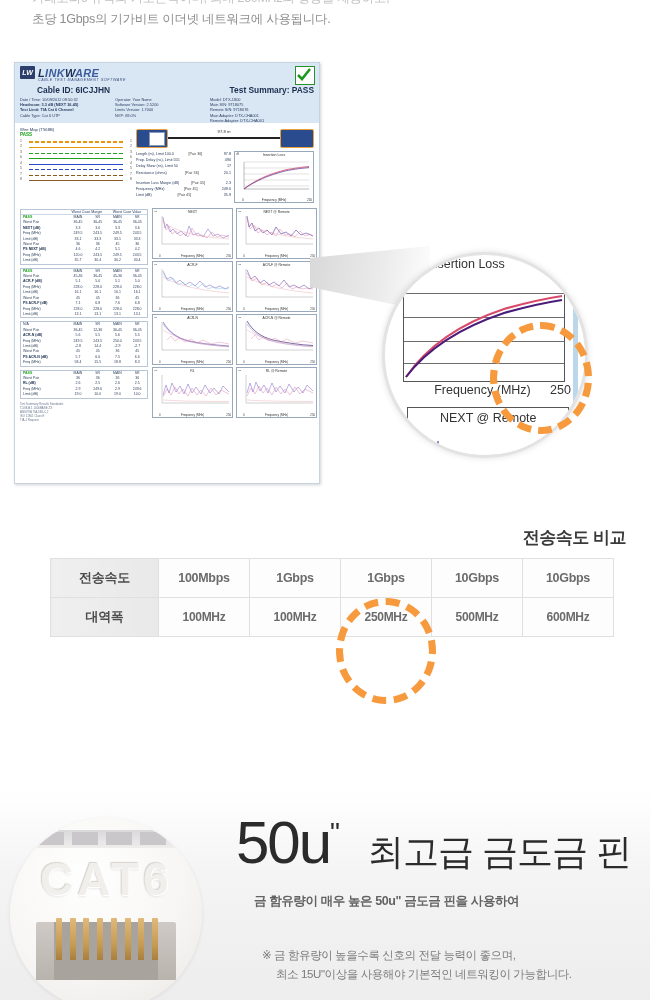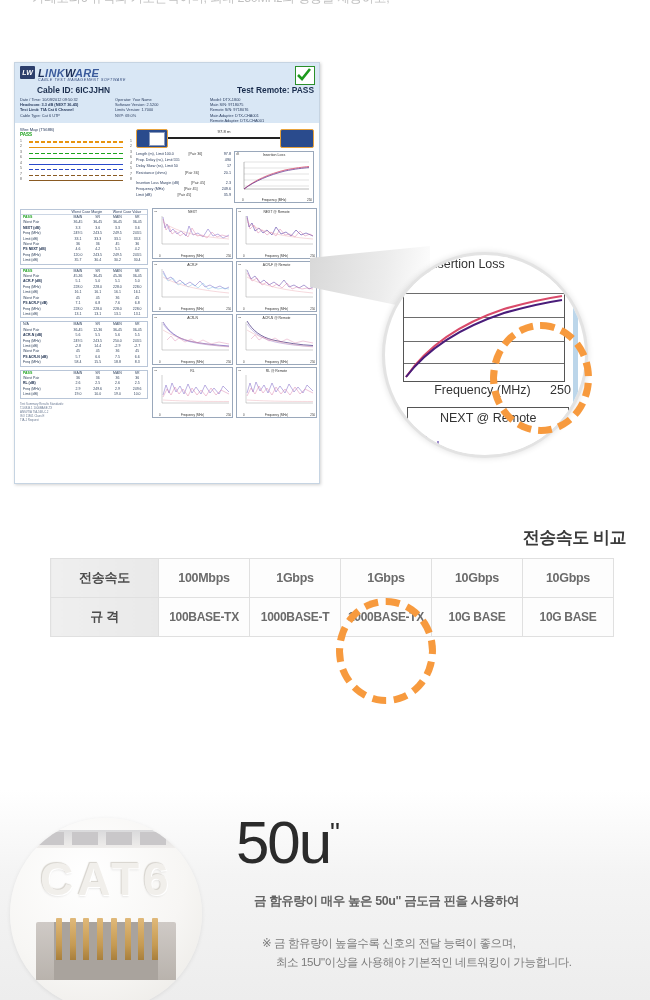--- a/index.html
+++ b/index.html
@@ -159,47 +159,48 @@
   .jack-well{position:absolute;left:26px;top:104px;width:140px;height:58px;
              background:linear-gradient(to bottom,#cfcac6,#b9b3ad);border-radius:2px 2px 0 0;}
   .jack-well .inner{position:absolute;left:18px;top:0;width:104px;height:58px;background:#a9a39d;}
   .pins{position:absolute;left:46px;top:100px;width:102px;height:44px;display:flex;justify-content:space-between;}
   .pin{width:6px;height:42px;background:linear-gradient(to bottom,#e0b97a,#c59a52 65%,#a87f3c);border-radius:1px 1px 0 0;}
   .gold-50u{position:absolute;left:236px;top:18px;font-size:60px;font-weight:normal;color:#2b2b2b;
             letter-spacing:-2px;font-family:"Liberation Sans",sans-serif;}
   .gold-50u sup{font-size:28px;vertical-align:super;}
   .gold-kr{position:absolute;left:368px;top:38px;font-size:36px;color:#2b2b2b;letter-spacing:-1px;font-weight:normal;}
   .gold-p1{position:absolute;left:254px;top:102px;font-size:12.5px;font-weight:bold;color:#636363;line-height:19px;letter-spacing:-.4px;}
-  .gold-note{position:absolute;left:262px;top:144px;font-size:11.5px;color:#7b7b7b;line-height:19px;letter-spacing:-.4px;}
+  .gold-note{position:absolute;left:262px;top:156px;font-size:11.5px;color:#7b7b7b;line-height:19px;letter-spacing:-.4px;}
   .gold-note .ind{padding-left:14px;}
 </style>
 </head>
 <body>
 
 <div id="intro">
   <div class="intro-line cut">카테고리6 규격의 기초본적이며, 최대 250MHz의 성능을 제공하고,</div>
+  <div class="intro-line">초당 1Gbps의 기가비트 이더넷 네트워크에 사용됩니다.</div>
 </div>
 
 <div id="report">
 
   <div class="rp-head">
     <div class="lw-logo">
       <div class="lw-mark">LW</div>
       <div class="lw-name">L<span>INK</span>W<span>ARE</span></div>
     </div>
     <div class="lw-sub">CABLE TEST MANAGEMENT SOFTWARE</div>
 
     <div class="pass-box">
       <svg width="16" height="15" viewBox="0 0 16 15">
           <path d="M2 8 L6 12 L14 2" stroke="#1d9a1d" stroke-width="2.6" fill="none"></path>
         </svg>
     </div>
 
     <div class="cable-id">Cable ID: 6ICJJHN</div>
-    <div class="test-sum">Test Remote: PASS</div>
+    <div class="test-sum">Test Summary: PASS</div>
 
     <div class="meta-cols">
       <div class="meta-col c1">
         <div>Date / Time: 10/09/2012 09:50:32</div>
         <div class="bd">Headroom: 3.3 dB (NEXT 36-45)</div>
         <div class="bd">Test Limit: TIA Cat 6 Channel</div>
         <div>Cable Type: Cat 6 UTP</div>
       </div>
       <div class="meta-col c2">
         <div>Operator: Your Name</div>
@@ -737,26 +738,26 @@
     <tbody>
     <tr>
       <td class="rowlab">전송속도</td>
       <td class="cell">100Mbps</td>
       <td class="cell">1Gbps</td>
       <td class="cell">1Gbps</td>
       <td class="cell">10Gbps</td>
       <td class="cell">10Gbps</td>
     </tr>
     <tr>
-      <td class="rowlab">규 격</td>
-      <td class="cell">100BASE-TX</td>
-      <td class="cell">1000BASE-T</td>
-      <td class="cell">1000BASE-TX</td>
-      <td class="cell">10G BASE</td>
-      <td class="cell">10G BASE</td>
+      <td class="rowlab">대역폭</td>
+      <td class="cell">100MHz</td>
+      <td class="cell">100MHz</td>
+      <td class="cell">250MHz</td>
+      <td class="cell">500MHz</td>
+      <td class="cell">600MHz</td>
     </tr>
   </tbody>
     </table>
   <div id="cmp-highlight"></div>
 </div>
 
 <div id="gold">
   <div class="jack">
     <div class="jack-slot">
       <div class="s" style="left:6px"></div>
@@ -774,20 +775,21 @@
       <div class="pin"></div>
       <div class="pin"></div>
       <div class="pin"></div>
       <div class="pin"></div>
       <div class="pin"></div>
       <div class="pin"></div>
     </div>
   </div>
 
   <div class="gold-50u"><span>50u</span><sup>"</sup></div>
+  <div class="gold-kr">최고급 금도금 핀</div>
   <div class="gold-p1">
     <div>금 함유량이 매우 높은 50u" 금도금 핀을 사용하여</div>
   </div>
   <div class="gold-note">
     <div>※ 금 함유량이 높을수록 신호의 전달 능력이 좋으며,</div>
     <div class="ind">최소 15U"이상을 사용해야 기본적인 네트워킹이 가능합니다.</div>
   </div>
 </div>
 
 </body></html>

